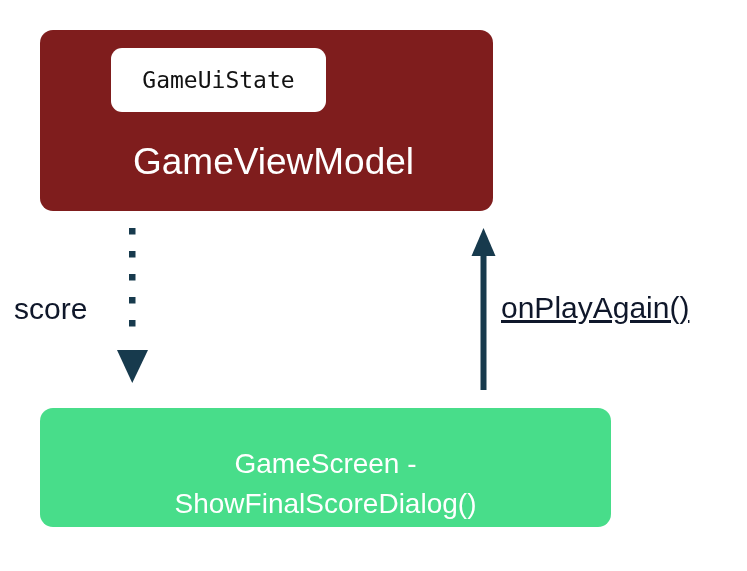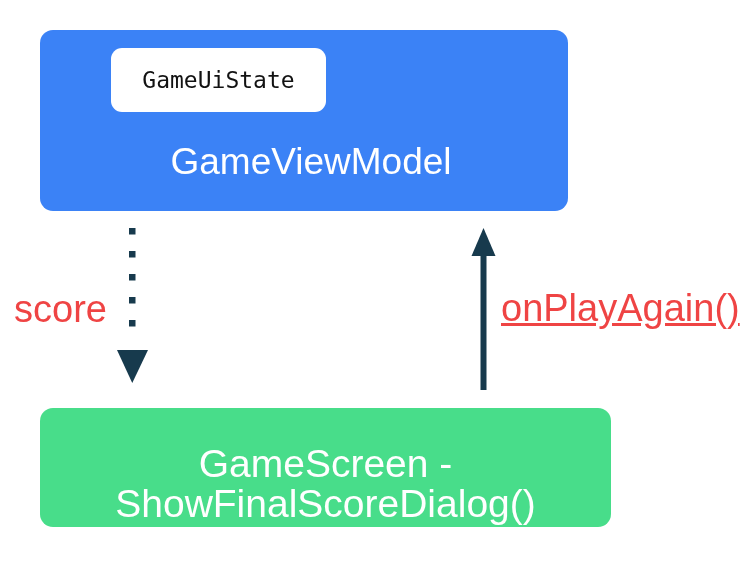--- a/index.html
+++ b/index.html
@@ -27,23 +27,23 @@
     border-radius: 13px;
     box-sizing: border-box;
     display: flex;
     flex-direction: column;
     align-items: center;
   }
 
   #viewmodel-node {
     left: 40px;
     top: 30px;
-    width: 528px;
+    width: 453px;
     height: 181px;
-    background: #3b82f6;
+    background: #7f1d1d;
     justify-content: flex-start;
   }
 
   #state-chip {
     position: absolute;
     left: 71px;
     top: 18px;
     width: 215px;
     height: 64px;
     background: #ffffff;
@@ -77,21 +77,21 @@
     left: 40px;
     top: 408px;
     width: 571px;
     height: 119px;
     background: #48dd8a;
     justify-content: center;
   }
   #gamescreen-title {
     width: 100%;
     text-align: center;
-    font-size: 39px;
+    font-size: 28px;
     color: #ffffff;
     line-height: 40px;
     white-space: pre-line;
     margin-top: 32px;
   }
 
   
   .arrow-svg {
     position: absolute;
     overflow: visible;
@@ -105,22 +105,22 @@
   #event-flow-arrow {
     left: 452px;
     top: 222px;
     width: 70px;
     height: 175px;
   }
 
   
   .edge-label {
     position: absolute;
-    font-size: 38px;
-    color: #ef4444;
+    font-size: 30px;
+    color: #0f172a;
     white-space: nowrap;
     line-height: 34px;
   }
   #score-label {
     left: 14px;
     top: 292px;
   }
   #onplayagain-label {
     left: 501px;
     top: 291px;

